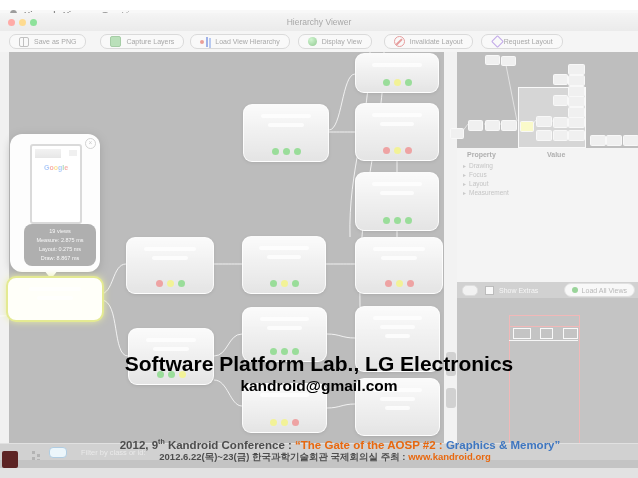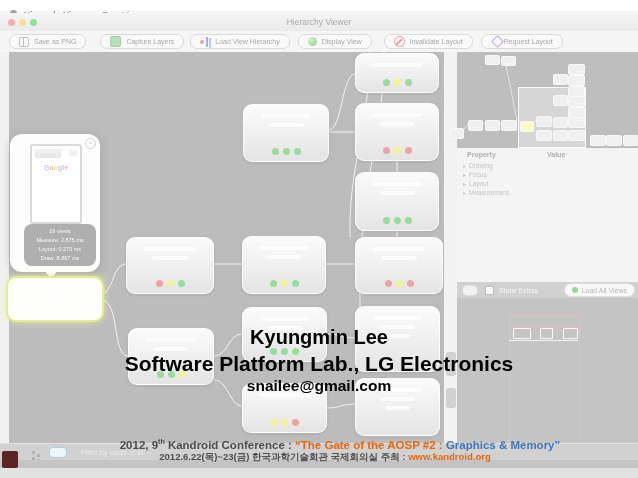--- a/index.html
+++ b/index.html
@@ -381,23 +381,22 @@
       <span class="f-tree"></span>
       <span class="f-blue"></span>
       <span class="lbl">Filter by class or id:</span>
     </div>
     <div id="bstrip1" class="abs"></div>
     <div id="bstrip2" class="abs"></div>
   </div>
 
   <div id="maroon"></div>
 
-  <div class="slide-text" id="s-author">Kyungmin Lee</div>
   <div class="slide-text" id="s-affil">Software Platform Lab., LG Electronics</div>
-  <div class="slide-text" id="s-email">snailee@gmail.com</div>
+  <div class="slide-text" id="s-email">kandroid@gmail.com</div>
 
   <div class="slide-text" id="s-f1">
     <span>2012, 9</span><sup>th</sup><span> Kandroid Conference : </span><span id="f1-orange" style="color: rgb(232, 104, 15);">“The Gate of the AOSP #2 : </span><span id="f1-blue" style="color: rgb(62, 118, 192);">Graphics &amp; Memory”</span>
   </div>
   <div class="slide-text" id="s-f2">
     <span>2012.6.22(목)~23(금) 한국과학기술회관 국제회의실 주최 : </span><span id="f2-link" style="color: rgb(232, 104, 15);">www.kandroid.org</span>
   </div>
 </div>
 
 </body></html>

